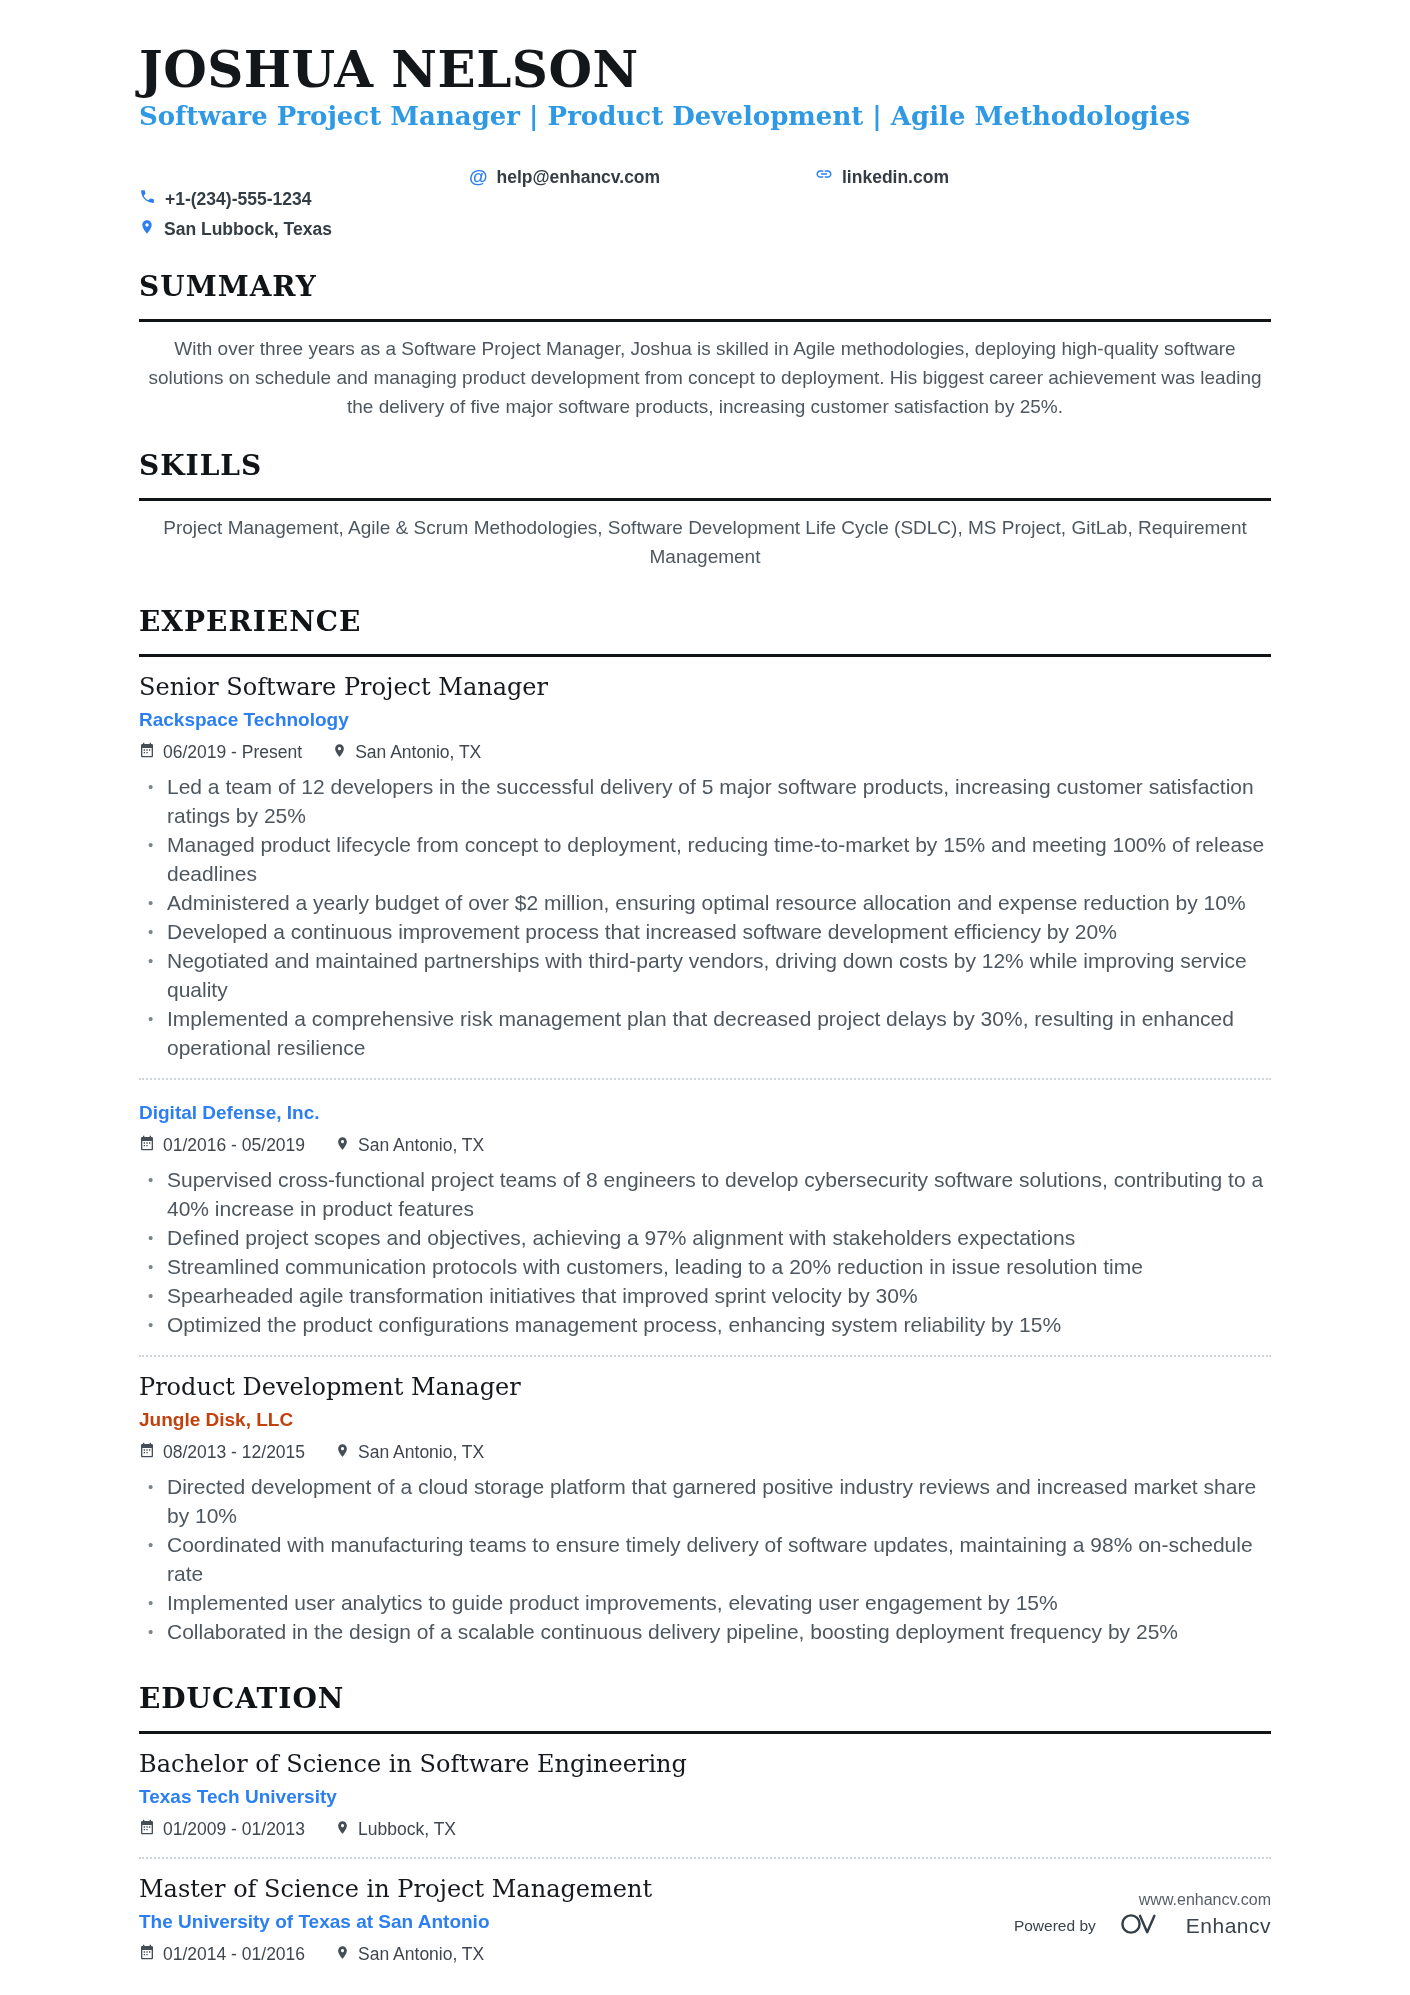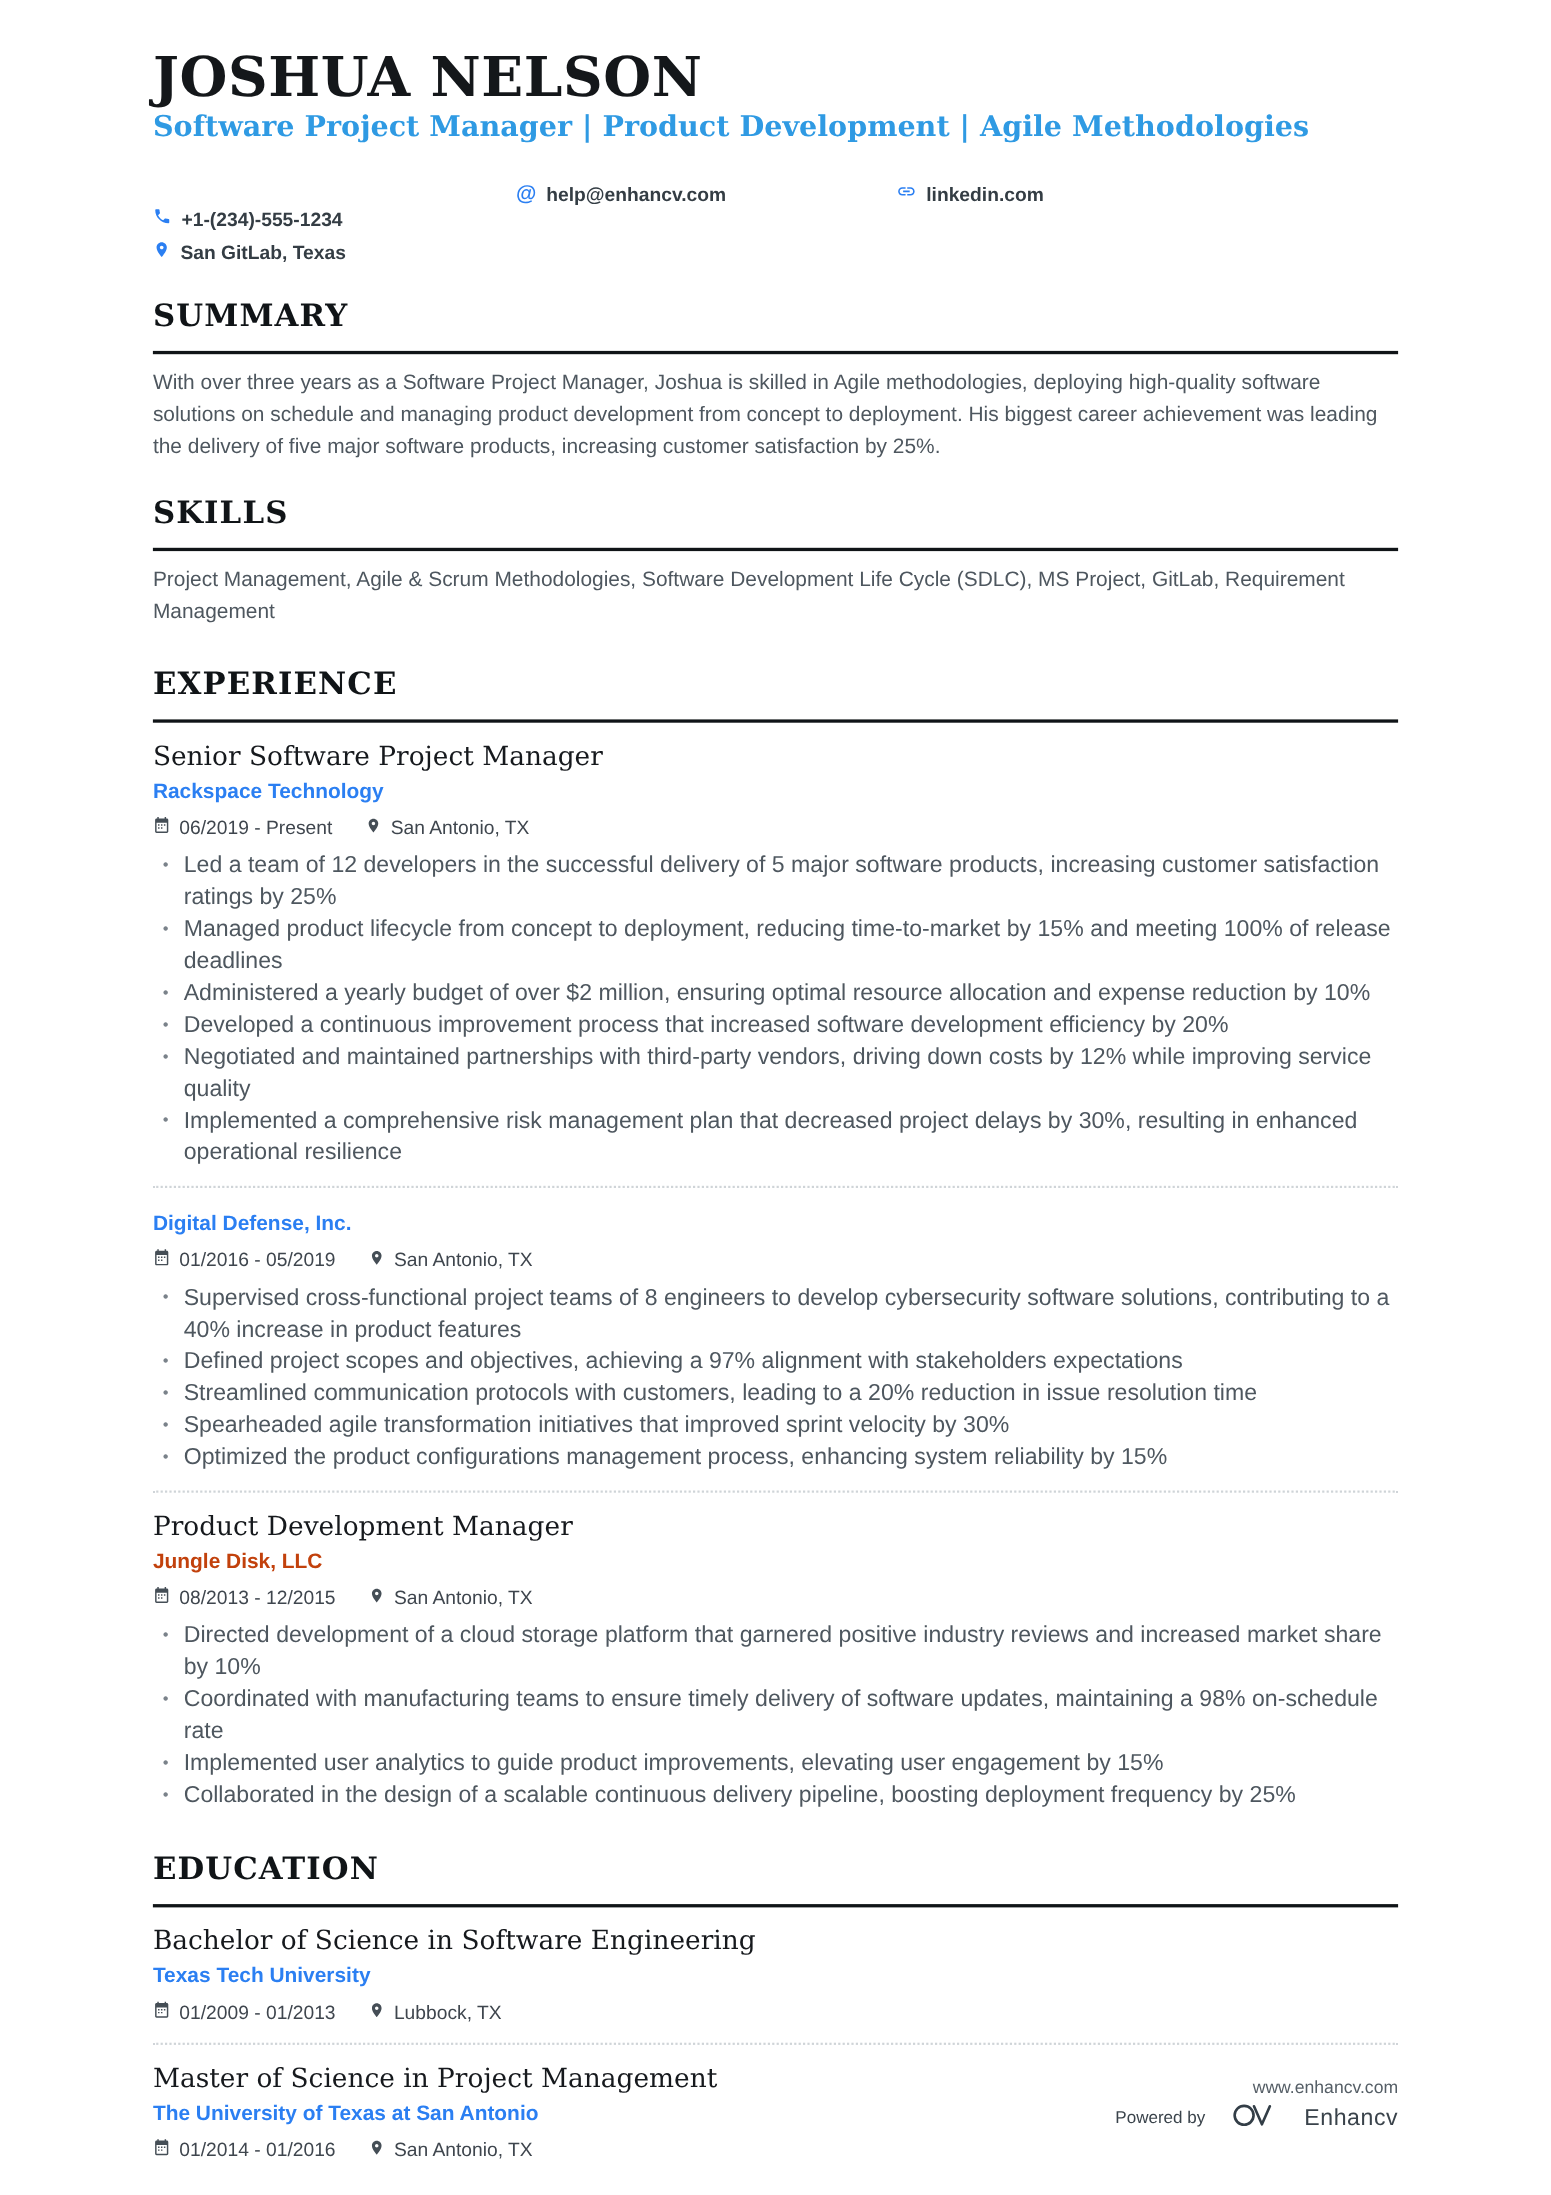--- a/index.html
+++ b/index.html
@@ -54,20 +54,21 @@
     letter-spacing:1px;
     color:#101417;
     padding-bottom:16px;
     border-bottom:3px solid #101417;
   }
   .body-text {
     margin-top:12px;
     font-size:19px;
     line-height:29px;
     color:#4e575f;
+    text-align:center;
   }
 
   
   .entry { padding-top:15px; }
   .entry-title {
     font-family:"DejaVu Serif", serif;
     font-weight:400;
     font-size:24px;
     color:#16191d;
     line-height:1.25;
@@ -148,21 +149,21 @@
             <span>linkedin.com</span>
           </span>
         </div>
         <div class="contact-row" style="margin-top:4px;">
           <span class="contact-item">
             <span class="hicon">
               <svg width="16" height="16" viewBox="0 0 24 24" fill="#2b7ff2">
                   <path d="M12 2C8.13 2 5 5.13 5 9c0 5.25 7 13 7 13s7-7.75 7-13c0-3.87-3.13-7-7-7zm0 9.5c-1.38 0-2.5-1.12-2.5-2.5s1.12-2.5 2.5-2.5 2.5 1.12 2.5 2.5-1.12 2.5-2.5 2.5z"></path>
                 </svg>
             </span>
-            <span>San GitLab, Texas</span>
+            <span>San Lubbock, Texas</span>
           </span>
         </div>
       </div>
     </div>
 
     <div class="section">
       <div class="section-heading">SUMMARY</div>
       <div class="body-text">With over three years as a Software Project Manager, Joshua is skilled in Agile methodologies, deploying high-quality software solutions on schedule and managing product development from concept to deployment. His biggest career achievement was leading the delivery of five major software products, increasing customer satisfaction by 25%.</div>
     </div>
 

